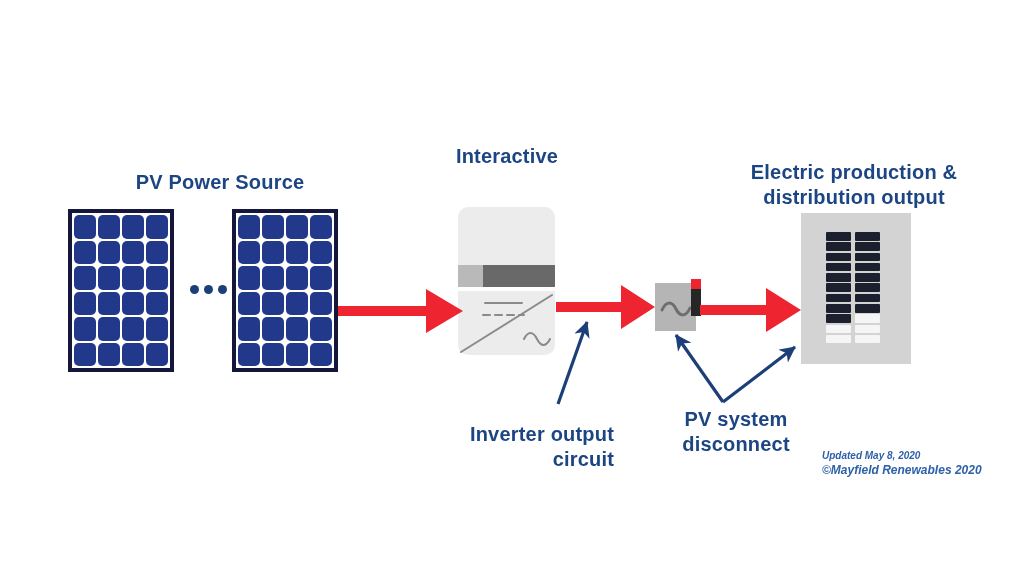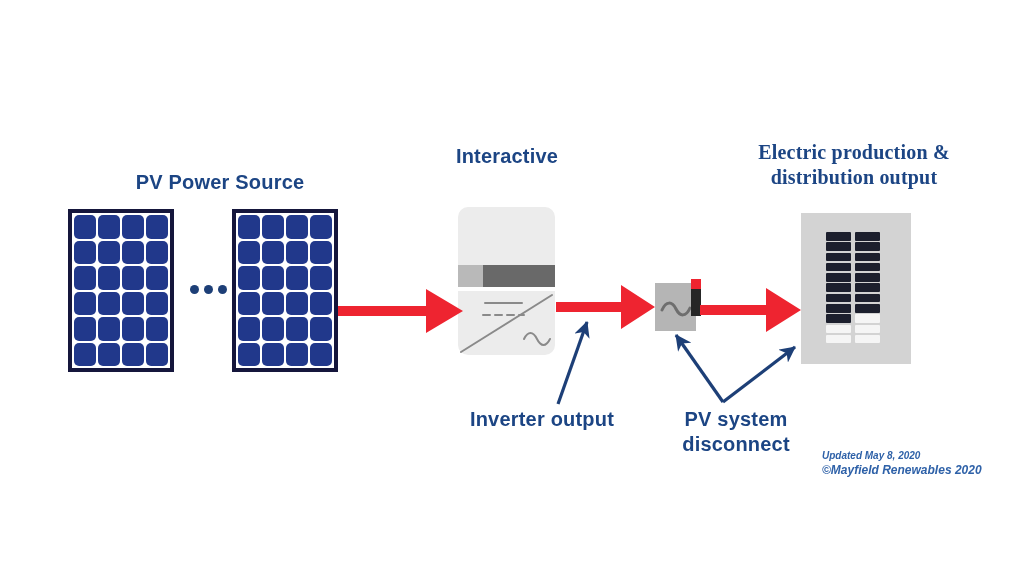--- a/index.html
+++ b/index.html
@@ -8,22 +8,22 @@
     font-family:"Liberation Sans", sans-serif; overflow:hidden;
   }
   
   .heading {
     position:absolute; transform:translateX(-50%);
     color:#1c4584; font-size:20px; font-weight:700;
     text-align:center; line-height:25px; letter-spacing:0.2px; white-space:nowrap;
   }
   #pv-title   { left:220px; top:170px; }
   #inv-title  { left:507px; top:144px; }
-  #net-title  { left:854px; top:140px;font-family:Liberation Serif, serif; }
-  #out-label  { left:542px; top:407px;text-align:right; }
+  #net-title  { left:854px; top:160px; }
+  #out-label  { left:542px; top:422px;text-align:right; }
   #disc-label { left:736px; top:407px; }
 
   
   .solar-panel {
     position:absolute; top:209px; width:106px; height:163px;
     background:#ffffff; border:4px solid #15163c; box-sizing:border-box; padding:2px;
   }
   .p1 { left:68px; } .p2 { left:232px; }
   .cells {
     display:grid; grid-template-columns:repeat(4,1fr); grid-template-rows:repeat(6,1fr);
@@ -213,20 +213,21 @@
     <path d="M338,306 H426 V289 L463,311 L426,333 V316 H338 Z" fill="#ee2430"></path>
     <path d="M556,302 H621 V285 L655,307 L621,329 V312 H556 Z" fill="#ee2430"></path>
     <path d="M700,305 H766 V288 L801,310 L766,332 V315 H700 Z" fill="#ee2430"></path>
     <path d="M558,404 L587,322" stroke="#1d3f77" stroke-width="3.2" fill="none" marker-end="url(#bh)"></path>
     <path d="M723,402 L676,335" stroke="#1d3f77" stroke-width="3.2" fill="none" marker-end="url(#bh)"></path>
     <path d="M723,402 L795,347" stroke="#1d3f77" stroke-width="3.2" fill="none" marker-end="url(#bh)"></path>
   </svg>
 
   <div class="heading" id="out-label">
     <div>Inverter output</div>
+    <div>circuit</div>
   </div>
 
   <div class="heading" id="disc-label">
     <div>PV system</div>
     <div>disconnect</div>
   </div>
 
   <div class="credits">
     <div class="updated">Updated May 8, 2020</div>
     <div class="copy">©Mayfield Renewables 2020</div>

